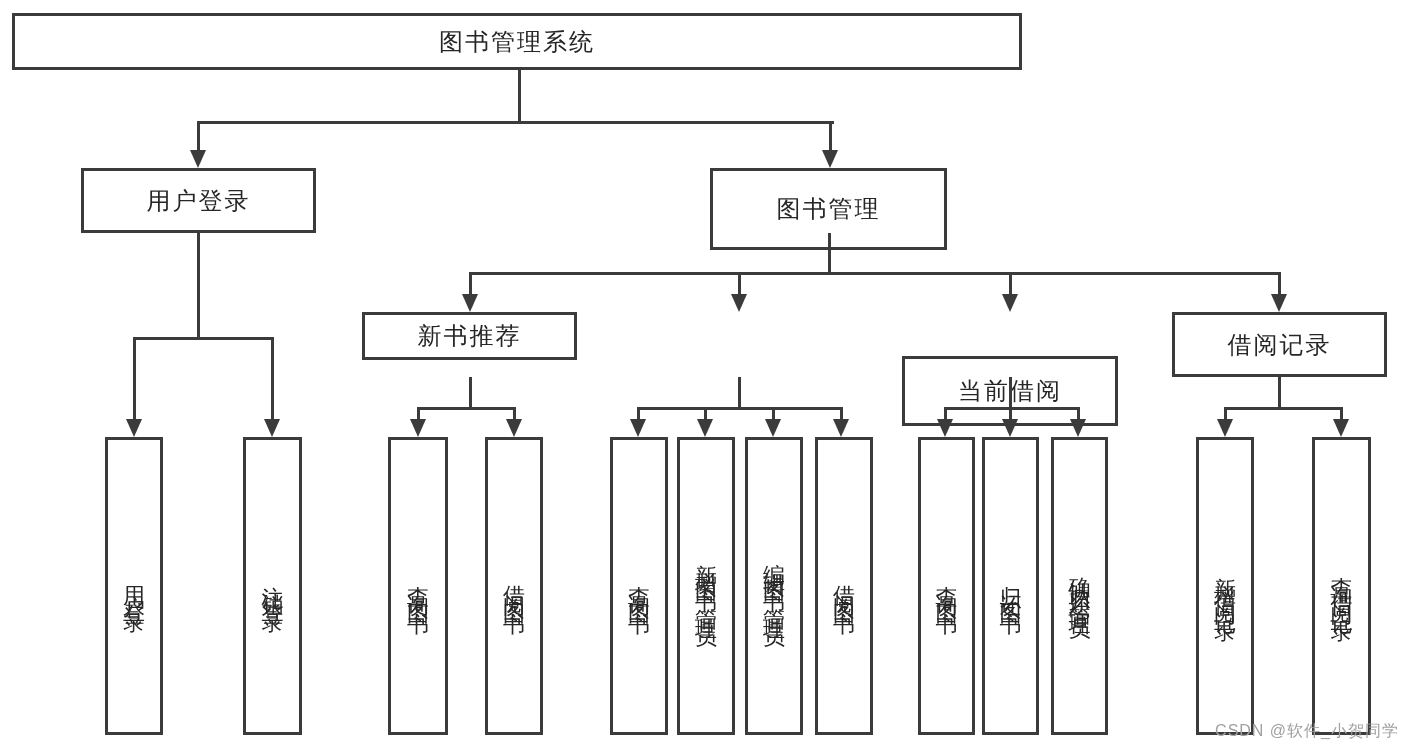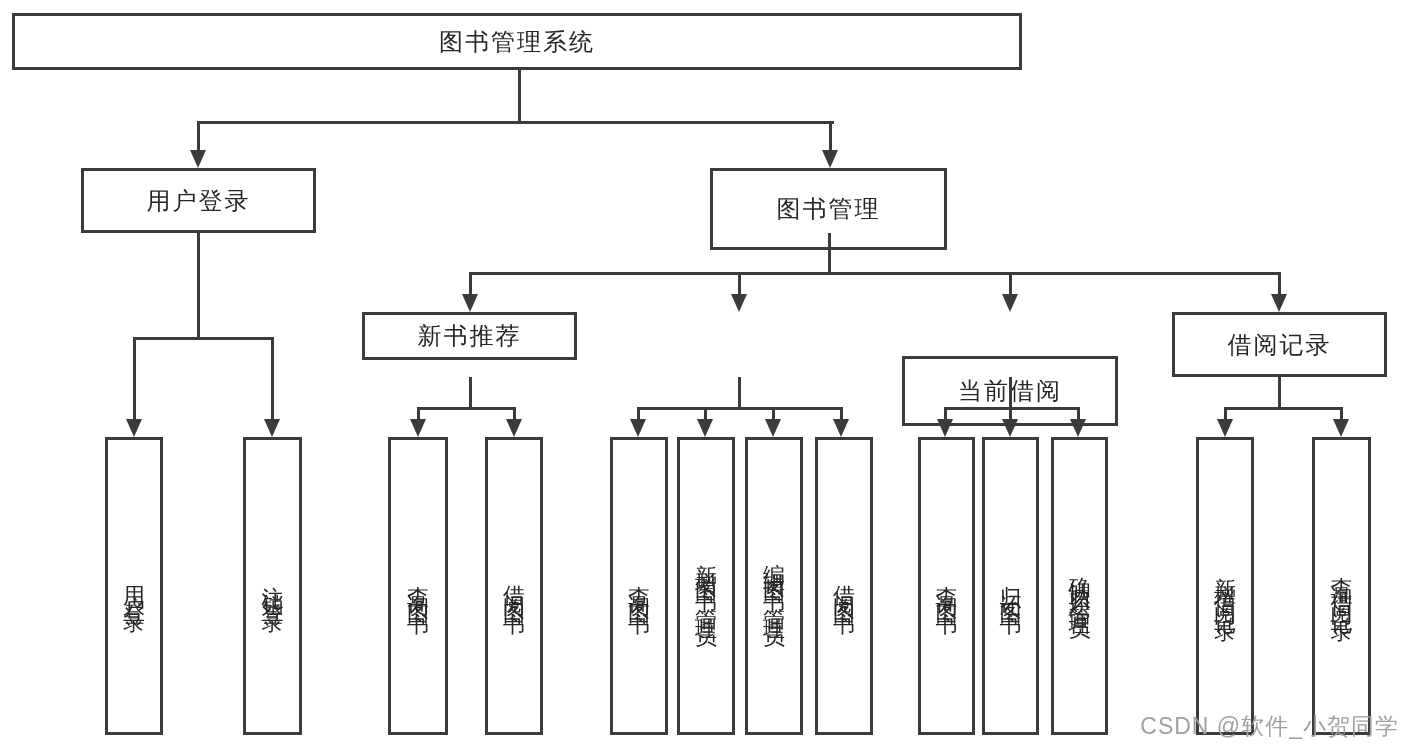--- a/index.html
+++ b/index.html
@@ -46,21 +46,21 @@
   .ahead{
     position:absolute;width:0;height:0;
     border-left:8px solid transparent;
     border-right:8px solid transparent;
     border-top:18px solid var(--line);
   }
   .watermark{
     position:absolute;
     right:6px;
     bottom:5px;
-    font-size:23px;
+    font-size:16px;
     letter-spacing:1px;
     color:var(--watermark);
     z-index:10;
     white-space:nowrap;
     margin-top:30px;
   }
 </style>
 </head>
 <body>
 

